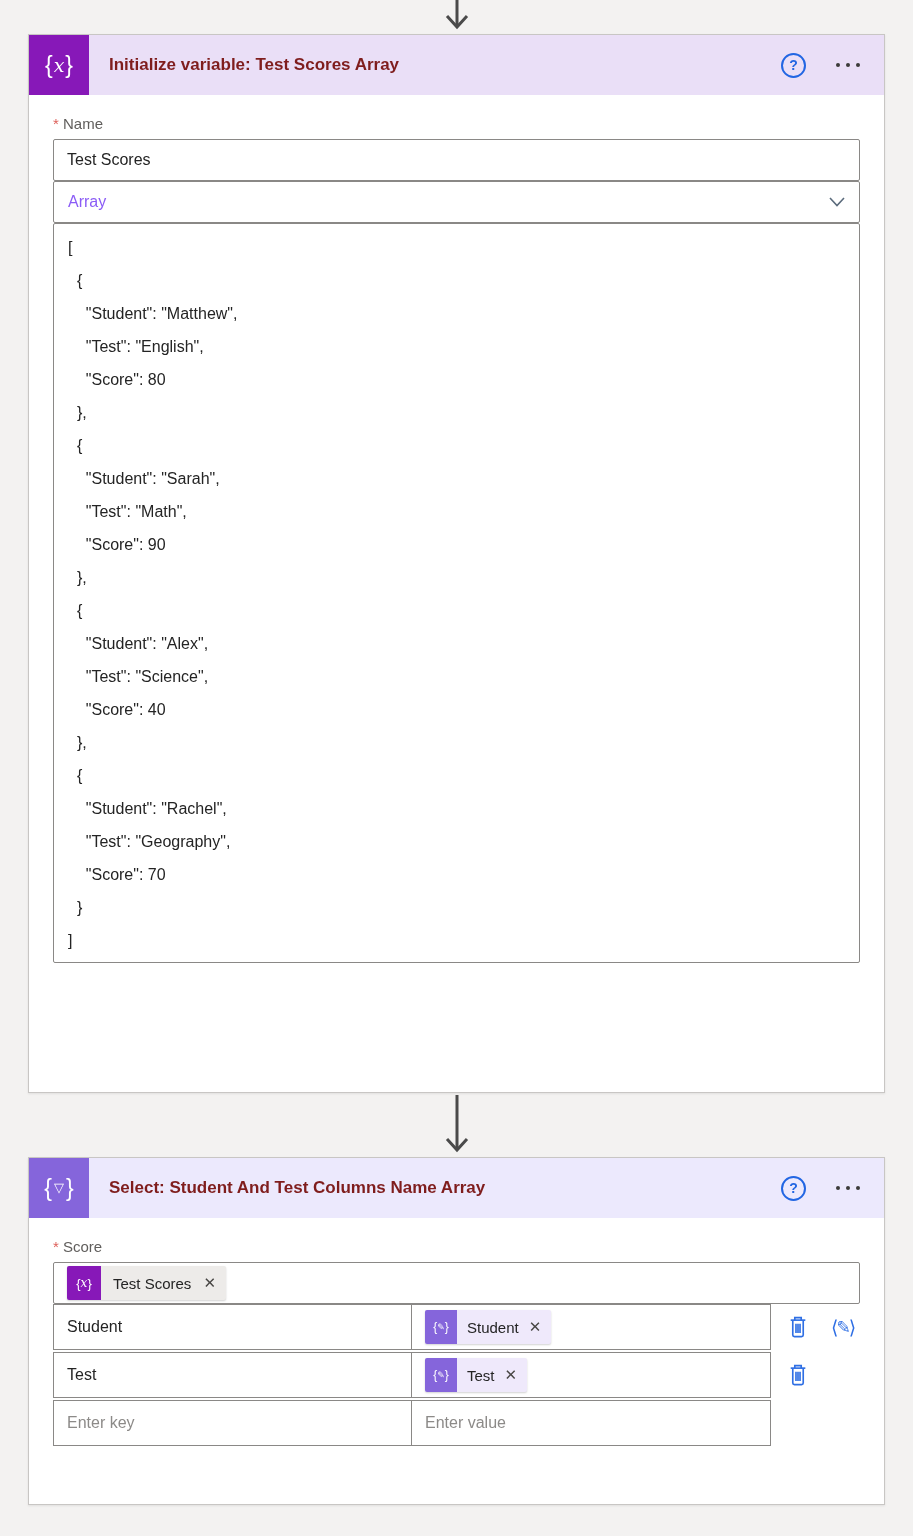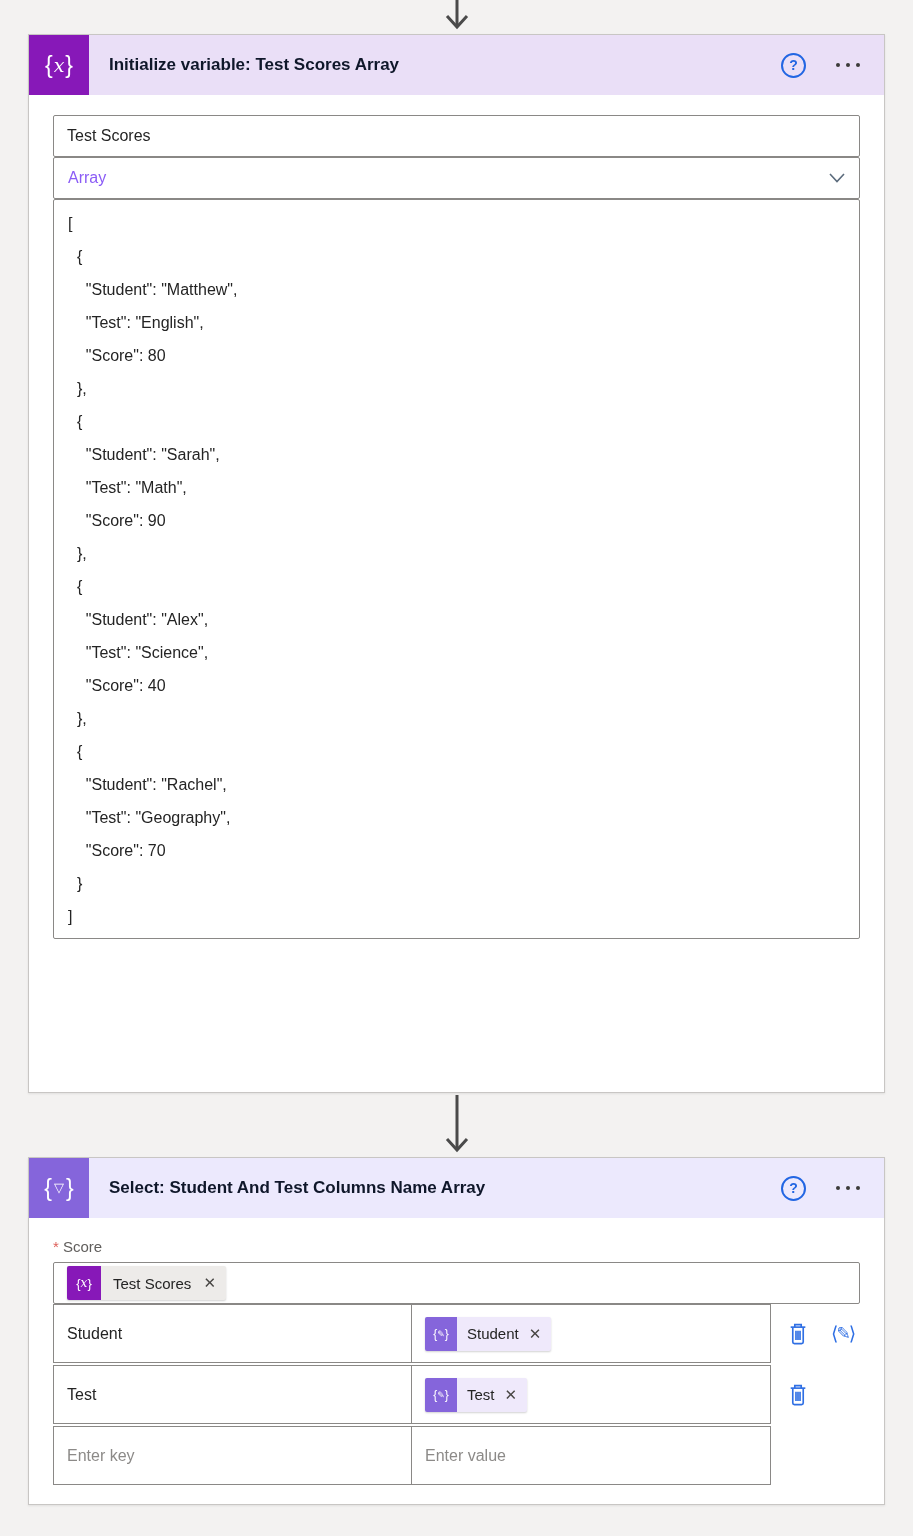--- a/index.html
+++ b/index.html
@@ -33,21 +33,21 @@
   .icon-tile {
     width: 60px; height: 100%; flex: 0 0 60px;
     display: flex; align-items: center; justify-content: center;
     color: #FFFFFF; font-size: 23px; font-weight: 400;
   }
   #card1 .icon-tile { background: #8718B8; }
   #card2 .icon-tile { background: #8565DB; }
   .icon-tile .var-x { font-style: italic; font-family: "DejaVu Serif", serif; font-size: 19px; padding: 0 1px; }
   .icon-tile .funnel { font-size: 13px; padding: 0 2px; position: relative; top: -1px; }
 
-  .card-title { margin-left: 20px; font-size: 17px; font-weight: 600; color: #0f172a; flex: 1 1 auto; }
+  .card-title { margin-left: 20px; font-size: 17px; font-weight: 600; color: #7f1d1d; flex: 1 1 auto; }
 
   .help-btn {
     width: 25px; height: 25px; border-radius: 50%;
     border: 2px solid #2266E3; color: #2266E3;
     display: flex; align-items: center; justify-content: center;
     font-size: 14px; font-weight: 700; margin-right: 28px; cursor: pointer;
     background: transparent; flex: 0 0 auto;
   }
   .more-btn { display: flex; gap: 6px; margin-right: 22px; cursor: pointer; flex: 0 0 auto; padding: 6px 2px; }
   .more-btn i { width: 4px; height: 4px; border-radius: 50%; background: #3B3A39; }
@@ -93,21 +93,21 @@
   .token-var { background: #EDEBE9; height: 34px; }
   .token-var .token-icon { width: 34px; height: 34px; background: #8718B8; color: #fff;
     display: flex; align-items: center; justify-content: center; font-size: 13px; }
   .token-var .token-icon .var-x { font-style: italic; font-family: "DejaVu Serif", serif; font-size: 12px; }
   .token-label { padding: 0 10px 0 12px; font-size: 15px; color: #242424; }
   .token-x { padding: 0 10px 0 2px; font-size: 15px; color: #484644; cursor: pointer; }
 
   .map-table { margin-top: 0; }
   .map-row-wrap { display: flex; align-items: center; margin-bottom: 2px; }
   .map-row {
-    display: flex; width: 718px; height: 59px;
+    display: flex; width: 718px; height: 46px;
     border: 1px solid #8A8886; background: #fff;
   }
   .map-key {
     width: 358px; border-right: 1px solid #8A8886;
     display: flex; align-items: center; padding: 0 13px;
     font-size: 16px; color: #242424;
   }
   .map-val { flex: 1 1 auto; display: flex; align-items: center; padding: 0 13px; }
   .map-input {
     border: none; outline: none; width: 100%; height: 100%;
@@ -140,20 +140,21 @@
     <div class="icon-tile">{<span class="var-x">x</span>}</div>
     <div class="card-title">Initialize variable: Test Scores Array</div>
     <div class="help-btn">?</div>
     <div class="more-btn">
         <i></i>
         <i></i>
         <i></i>
       </div>
   </div>
   <div class="card-body">
+    <div class="field-label required">Name</div>
     <input class="text-input" type="text" value="Test Scores" style="">
 
     <div class="select-box">
       <span>Array</span>
       <svg width="16" height="10" viewBox="0 0 16 10">
         <polyline points="1,1 8,8.5 15,1" fill="none" stroke="#5B6B7C" stroke-width="1.6"></polyline>
       </svg>
     </div>
 
     <textarea class="value-area" spellcheck="false" style="">[

